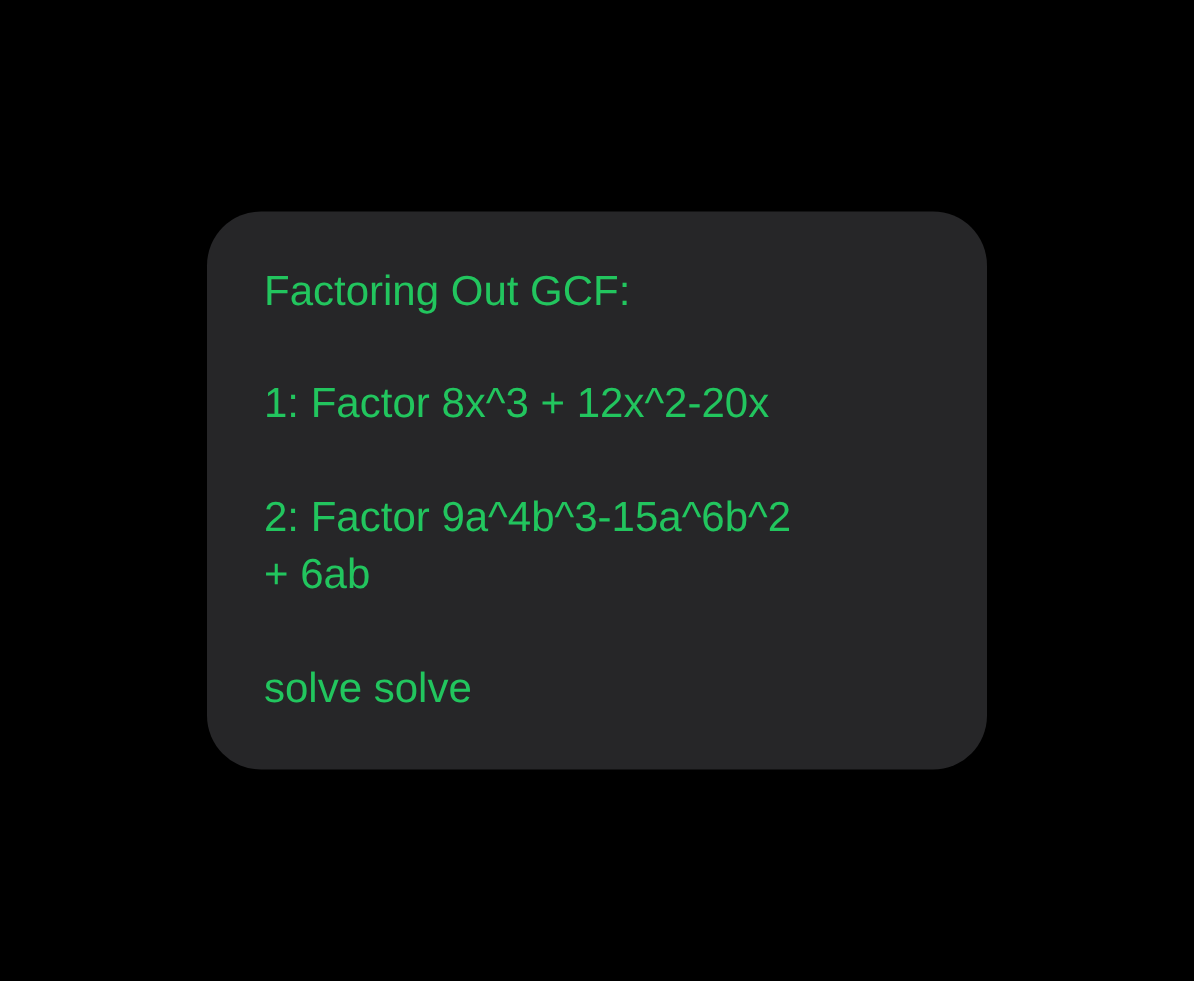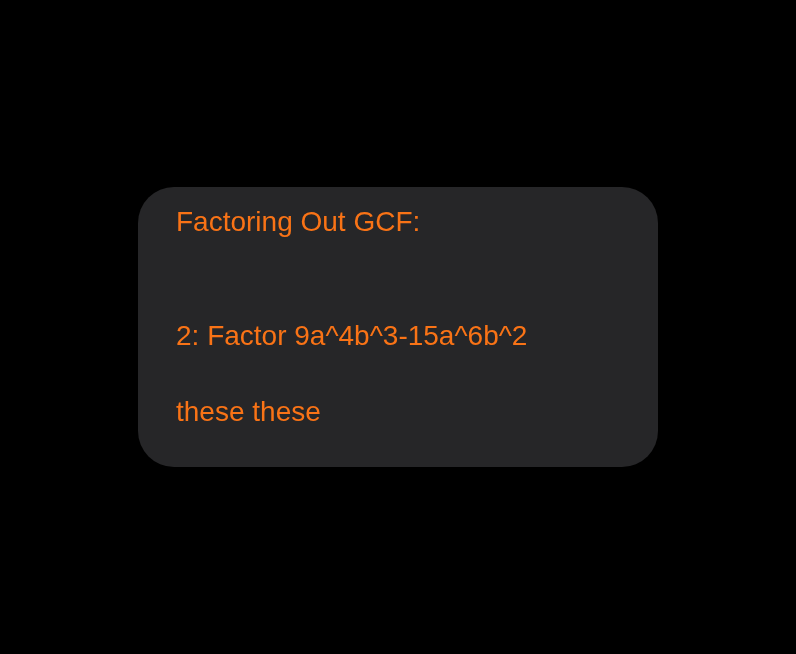--- a/index.html
+++ b/index.html
@@ -12,37 +12,39 @@
       height: 654px;
       background: #000000;
       font-family: -apple-system, BlinkMacSystemFont, "Segoe UI", Helvetica, Arial, sans-serif;
       display: flex;
       align-items: center;
       justify-content: center;
     }
     .message-bubble {
       background: #262628;
       border-radius: 36px;
-      padding: 16px 38px 36px 38px;
+      padding: 34px 38px 36px 38px;
       width: 520px;
-      color: #f97316;
+      color: #22c55e;
       font-size: 28px;
       line-height: 1.35;
       font-weight: 400;
     }
     .message-bubble p {
       margin: 0;
     }
     .spacer {
       height: 38px;
     }
   </style>
 </head>
 <body>
 
 <div class="message-bubble">
   <p>Factoring Out GCF:</p>
   <div class="spacer"></div>
+  <p>1: Factor 8x^3 + 12x^2-20x</p>
   <div class="spacer"></div>
   <p>2: Factor 9a^4b^3-15a^6b^2</p>
+  <p>+ 6ab</p>
   <div class="spacer"></div>
-  <p>these these</p>
+  <p>solve solve</p>
 </div>
 
 </body></html>

